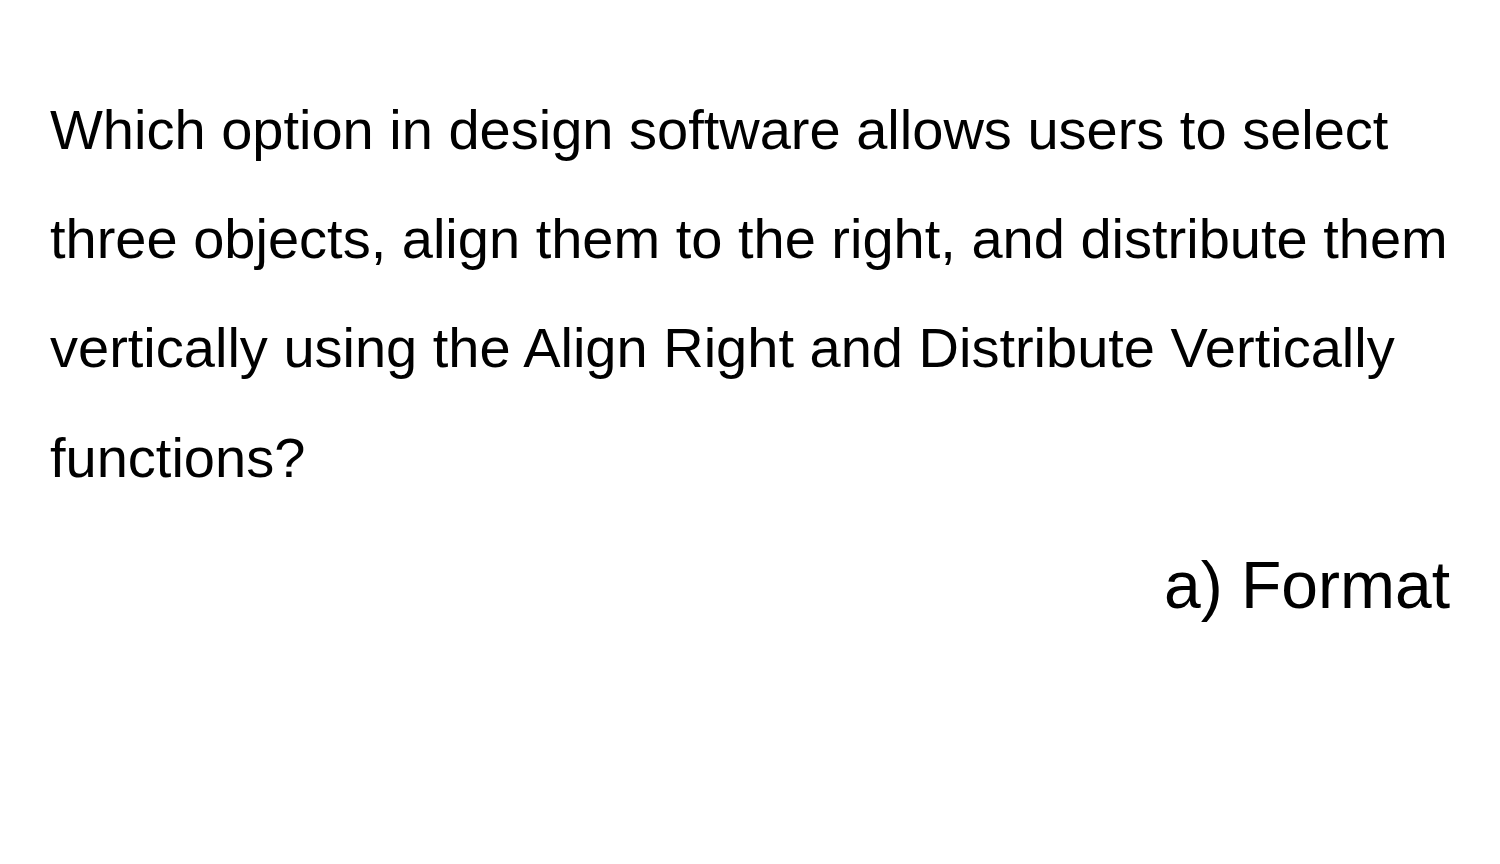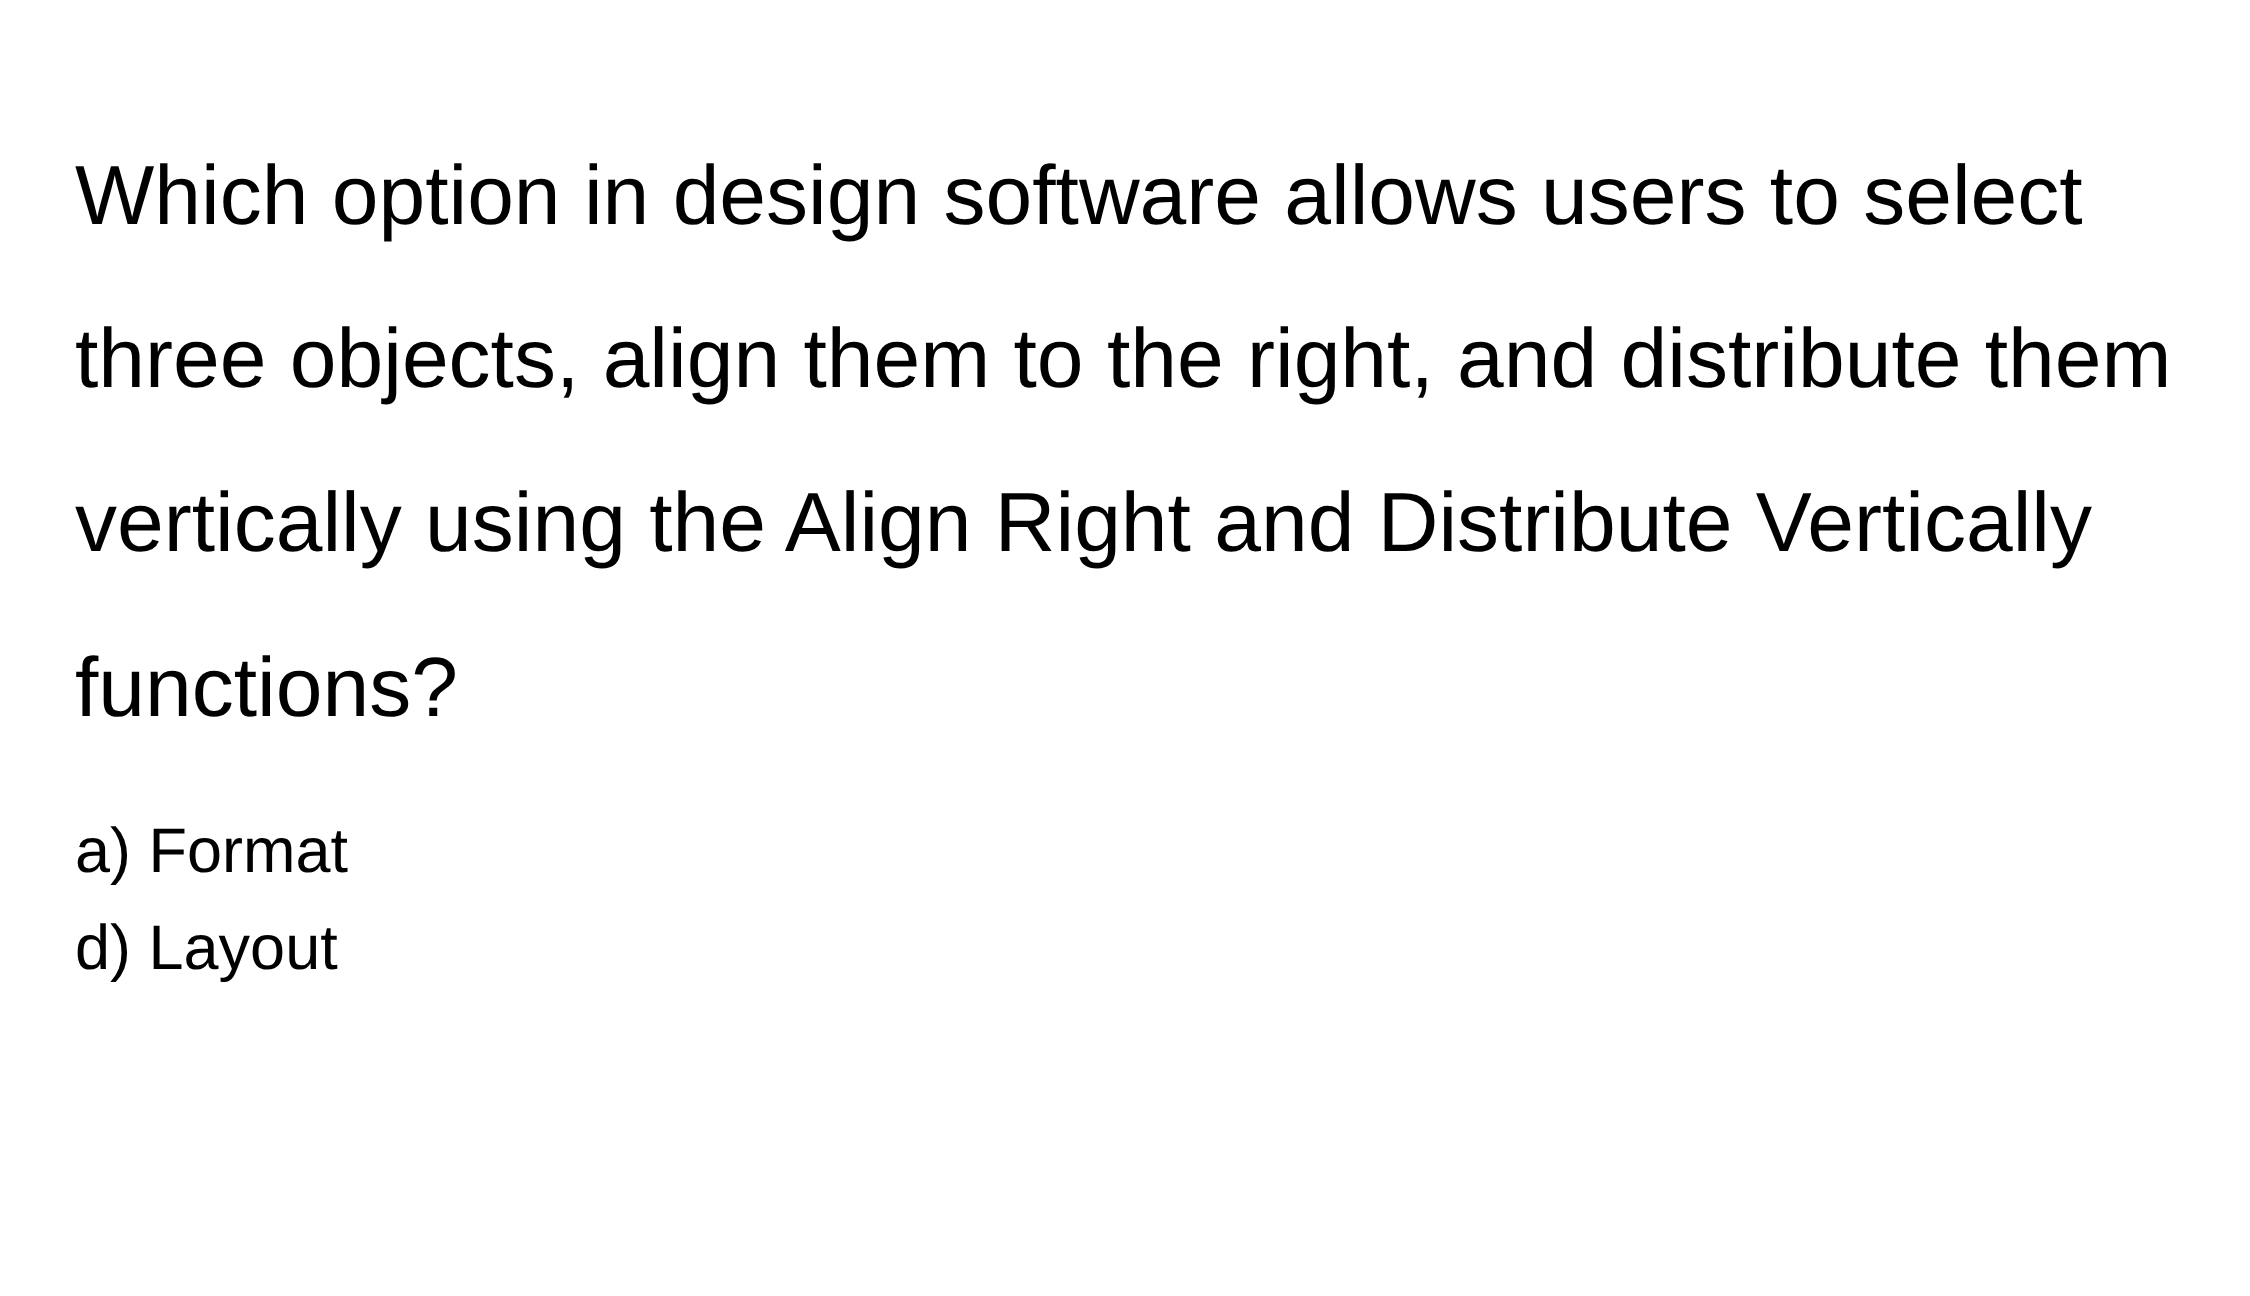--- a/index.html
+++ b/index.html
@@ -18,27 +18,27 @@
   .question {
     font-size: 56px;
     line-height: 1.95;
     font-weight: 400;
     letter-spacing: 0px;
   }
   .options {
     margin-top: 22px;
   }
   .option {
-    font-size: 42px;
+    font-size: 66px;
     line-height: 1.55;
     font-weight: 400;
     letter-spacing: 0px;
+    text-align: right;
   }
 </style>
 </head>
 <body>
 
 <div class="question">Which option in design software allows users to select three objects, align them to the right, and distribute them vertically using the Align Right and Distribute Vertically functions?</div>
 
 <div class="options">
   <div class="option">a) Format</div>
-  <div class="option">d) Layout</div>
 </div>
 
 </body></html>

